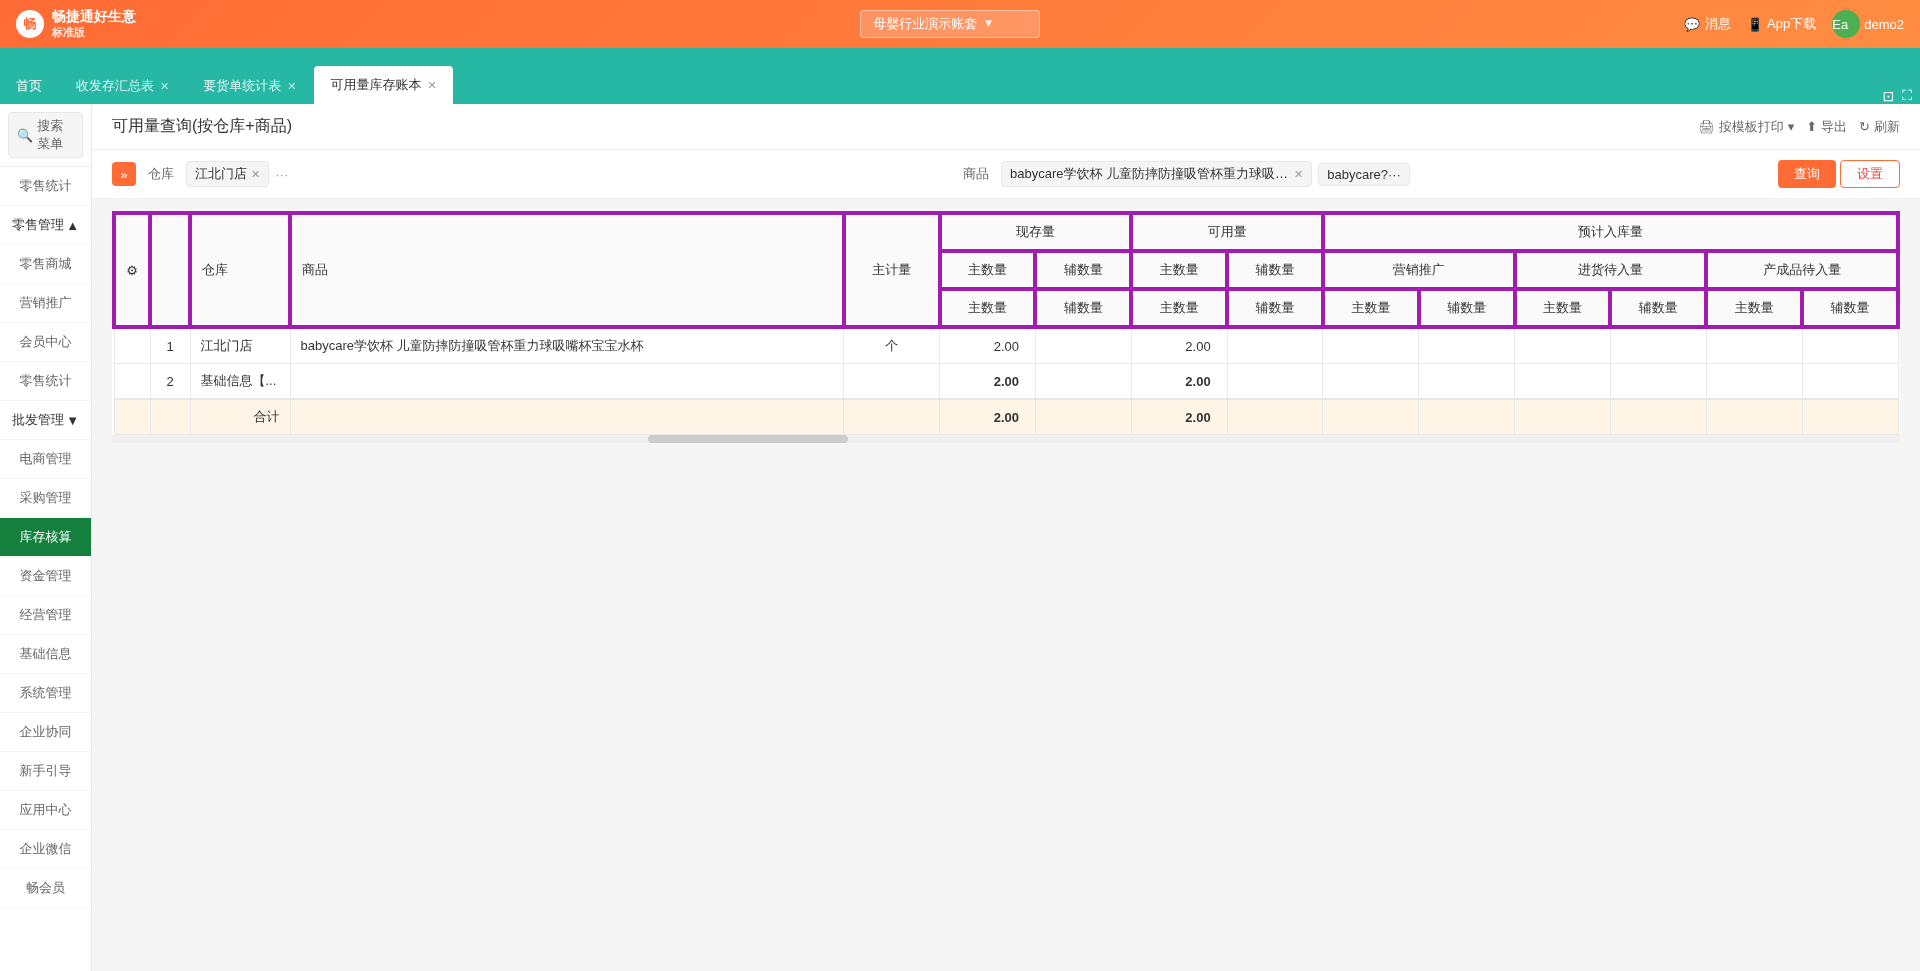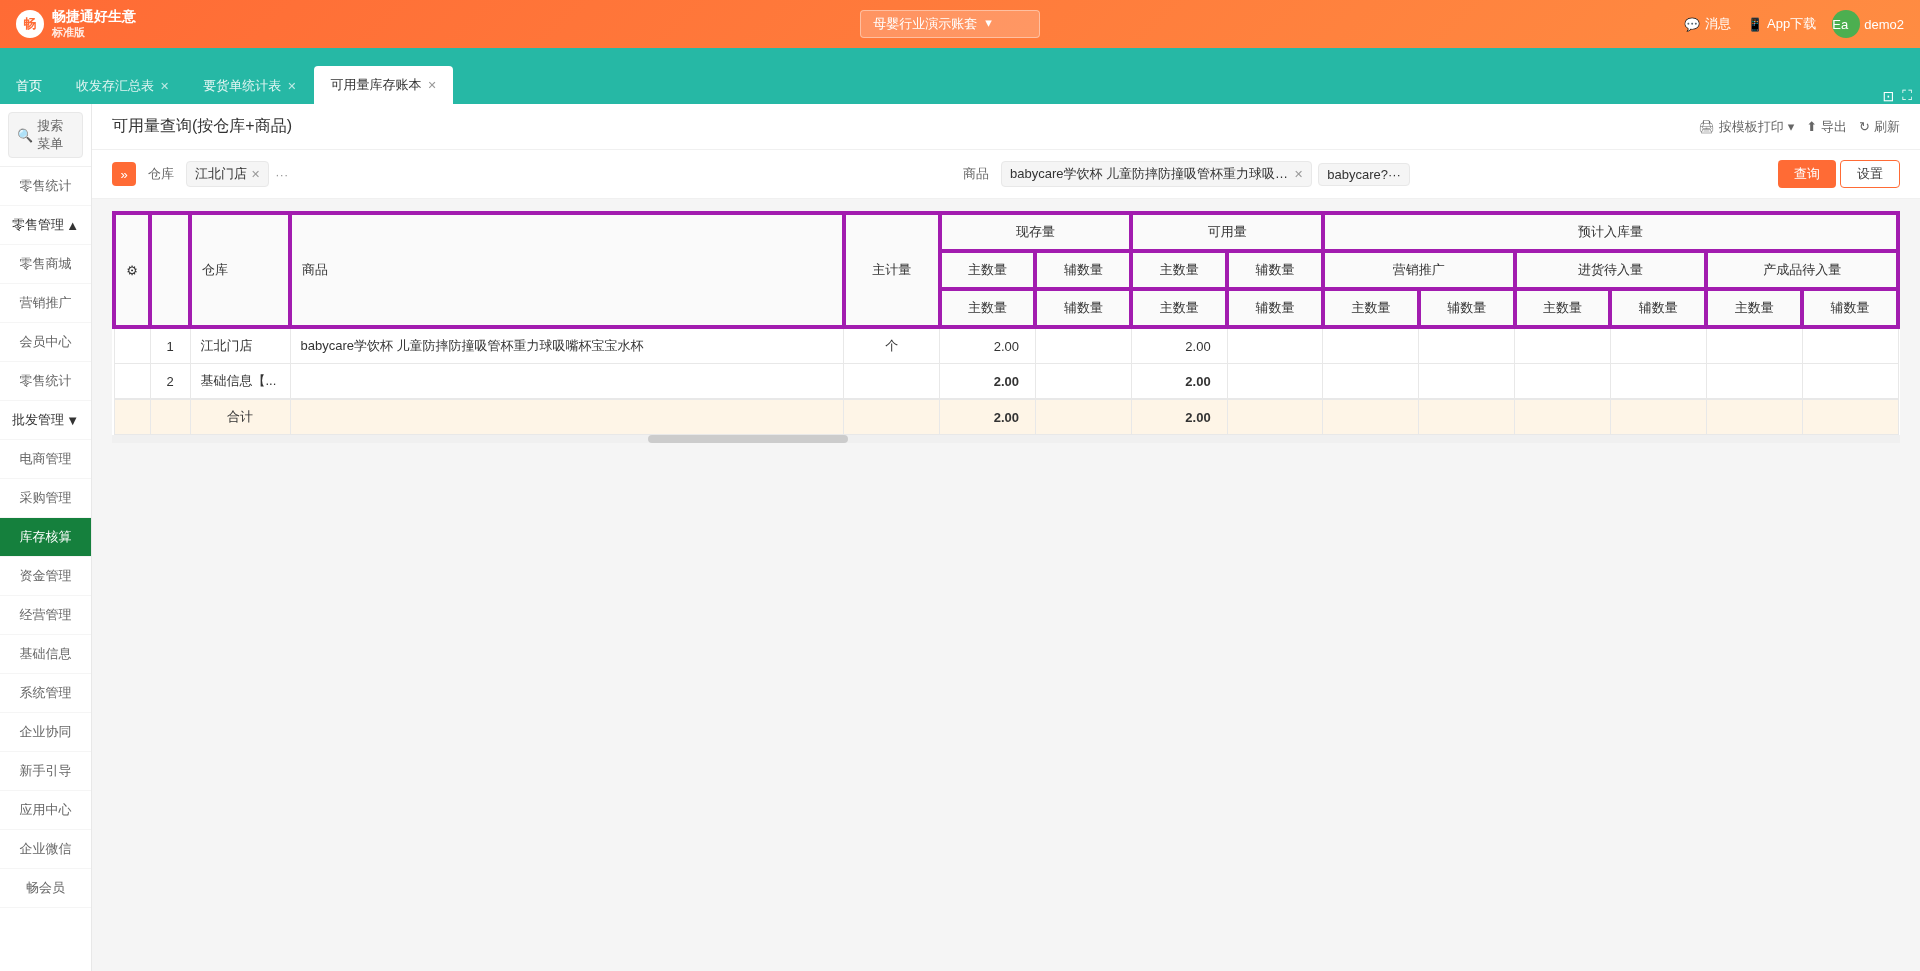--- a/index.html
+++ b/index.html
@@ -284,21 +284,21 @@
       color: white;
       border: none;
       border-radius: 4px;
       padding: 5px 16px;
       cursor: pointer;
       font-size: 13px;
       font-family: inherit;
     }
     .btn-setting {
       background: white;
-      color: #404040;
+      color: #ef4444;
       border: 1px solid #ff6b35;
       border-radius: 4px;
       padding: 4px 16px;
       cursor: pointer;
       font-size: 13px;
       font-family: inherit;
     }
 
     
     .table-container {
@@ -608,21 +608,21 @@
             <td></td>
             <td></td>
             <td></td>
             <td></td>
           </tr>
         </tbody>
         <tfoot>
           <tr class="footer-row">
             <td></td>
             <td></td>
-            <td style="text-align:center;">合计</td>
+            <td style="text-align:right;">合计</td>
             <td></td>
             <td></td>
             <td style="text-align:right; padding-right:16px;"><strong>2.00</strong></td>
             <td></td>
             <td style="text-align:right; padding-right:16px;"><strong>2.00</strong></td>
             <td></td>
             <td></td>
             <td></td>
             <td></td>
             <td></td>

